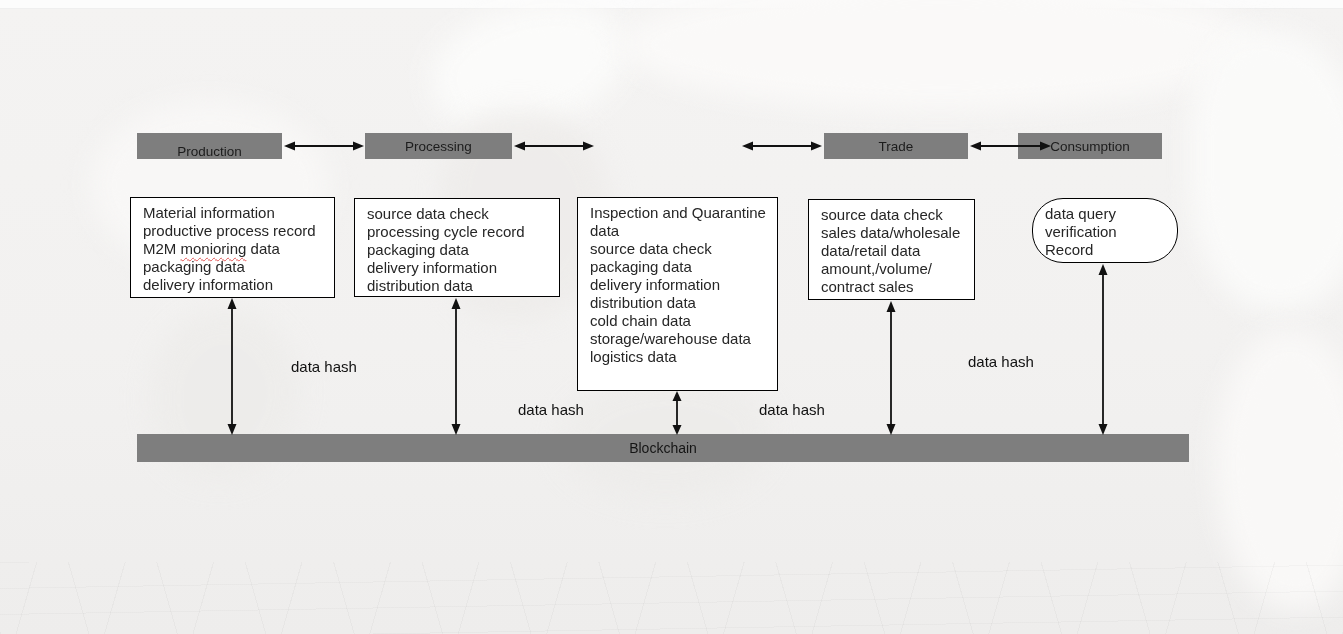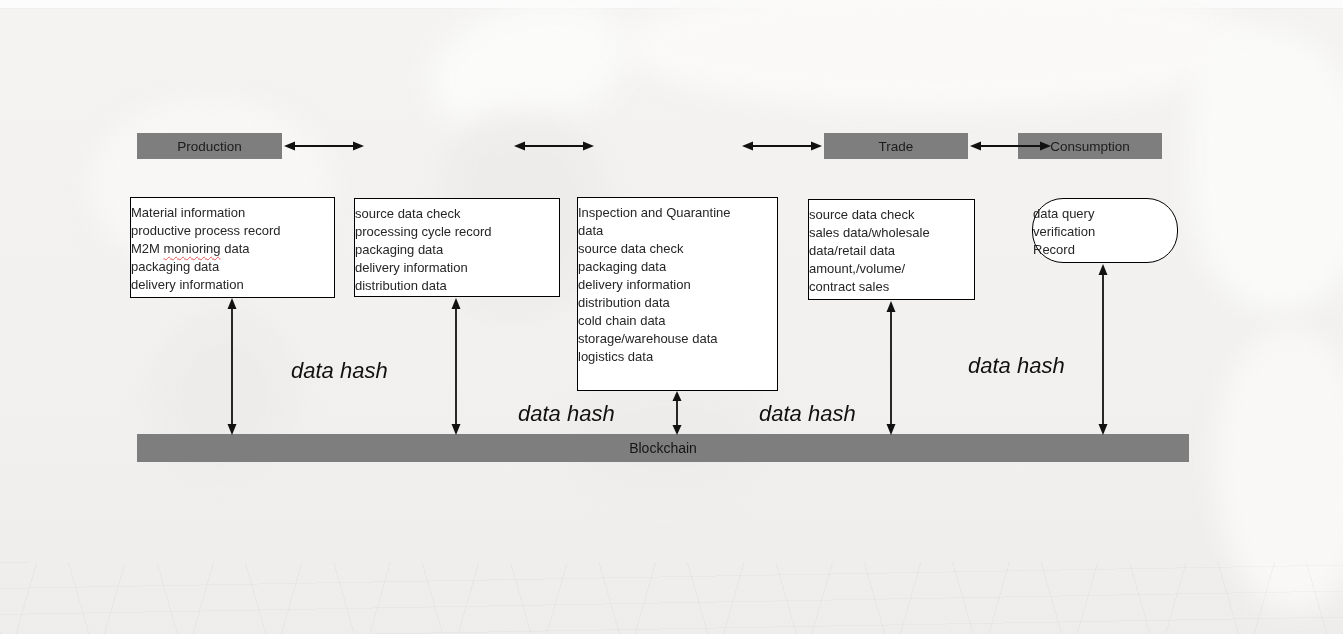--- a/index.html
+++ b/index.html
@@ -28,29 +28,29 @@
   }
   
   .stage-bar{
     position:absolute;top:133px;height:26px;background:#7e7e7e;
     display:flex;align-items:center;justify-content:center;
     color:#1c1c1c;font-size:13.5px;z-index:3;
   }
   .harrow{position:absolute;top:139px;z-index:3;}
   .databox{
     position:absolute;background:#ffffff;border:1.5px solid #000000;
-    box-sizing:border-box;padding:6px 0;color:#262626;font-size:13px;line-height:18px;z-index:3;
+    box-sizing:border-box;padding:6px 12px;color:#262626;font-size:15px;line-height:18px;z-index:3;
   }
   .box-line{white-space:nowrap;}
   .misspelled{
     text-decoration:underline wavy #e25555;
     text-decoration-thickness:1px;text-underline-offset:3px;
   }
   .varrow{position:absolute;z-index:3;}
-  .hash-label{position:absolute;color:#111111;font-size:22px;z-index:3;white-space:nowrap;font-style:italic;}
+  .hash-label{position:absolute;color:#111111;font-size:15px;z-index:3;white-space:nowrap;}
   .blockchain-bar{
     position:absolute;left:137px;top:434px;width:1052px;height:28px;background:#7e7e7e;
     display:flex;align-items:center;justify-content:center;
     color:#151515;font-size:14px;z-index:2;
   }
   svg line{stroke:#111;stroke-width:1.8px;}
   svg polygon{fill:#111;}
 </style>
 </head>
 <body>
@@ -61,22 +61,25 @@
   <div class="blob b1"></div>
   <div class="blob b2"></div>
   <div class="blob b3"></div>
   <div class="blob b4"></div>
   <div class="blob b5"></div>
   <div class="blob b6"></div>
   <div class="blob b7"></div>
   <div class="blob b8"></div>
   <div class="floorgrid"></div>
 
-  <div class="stage-bar" style="left:137px;width:145px;">
+  <div class="stage-bar" style="left:137px;width:145px;align-items:flex-end;">
     <span>Production</span>
+  </div>
+  <div class="stage-bar" style="left:365px;width:147px;">
+    <span>Processing</span>
   </div>
   <div class="stage-bar" style="left:824px;width:144px;align-items:center;">
     <span>Trade</span>
   </div>
   <div class="stage-bar" style="left:1018px;width:144px;">
     <span>Consumption</span>
   </div>
 
   <svg class="harrow" style="left:284px;" width="80" height="14">
     <line x1="10" y1="7" x2="70" y2="7"></line>

